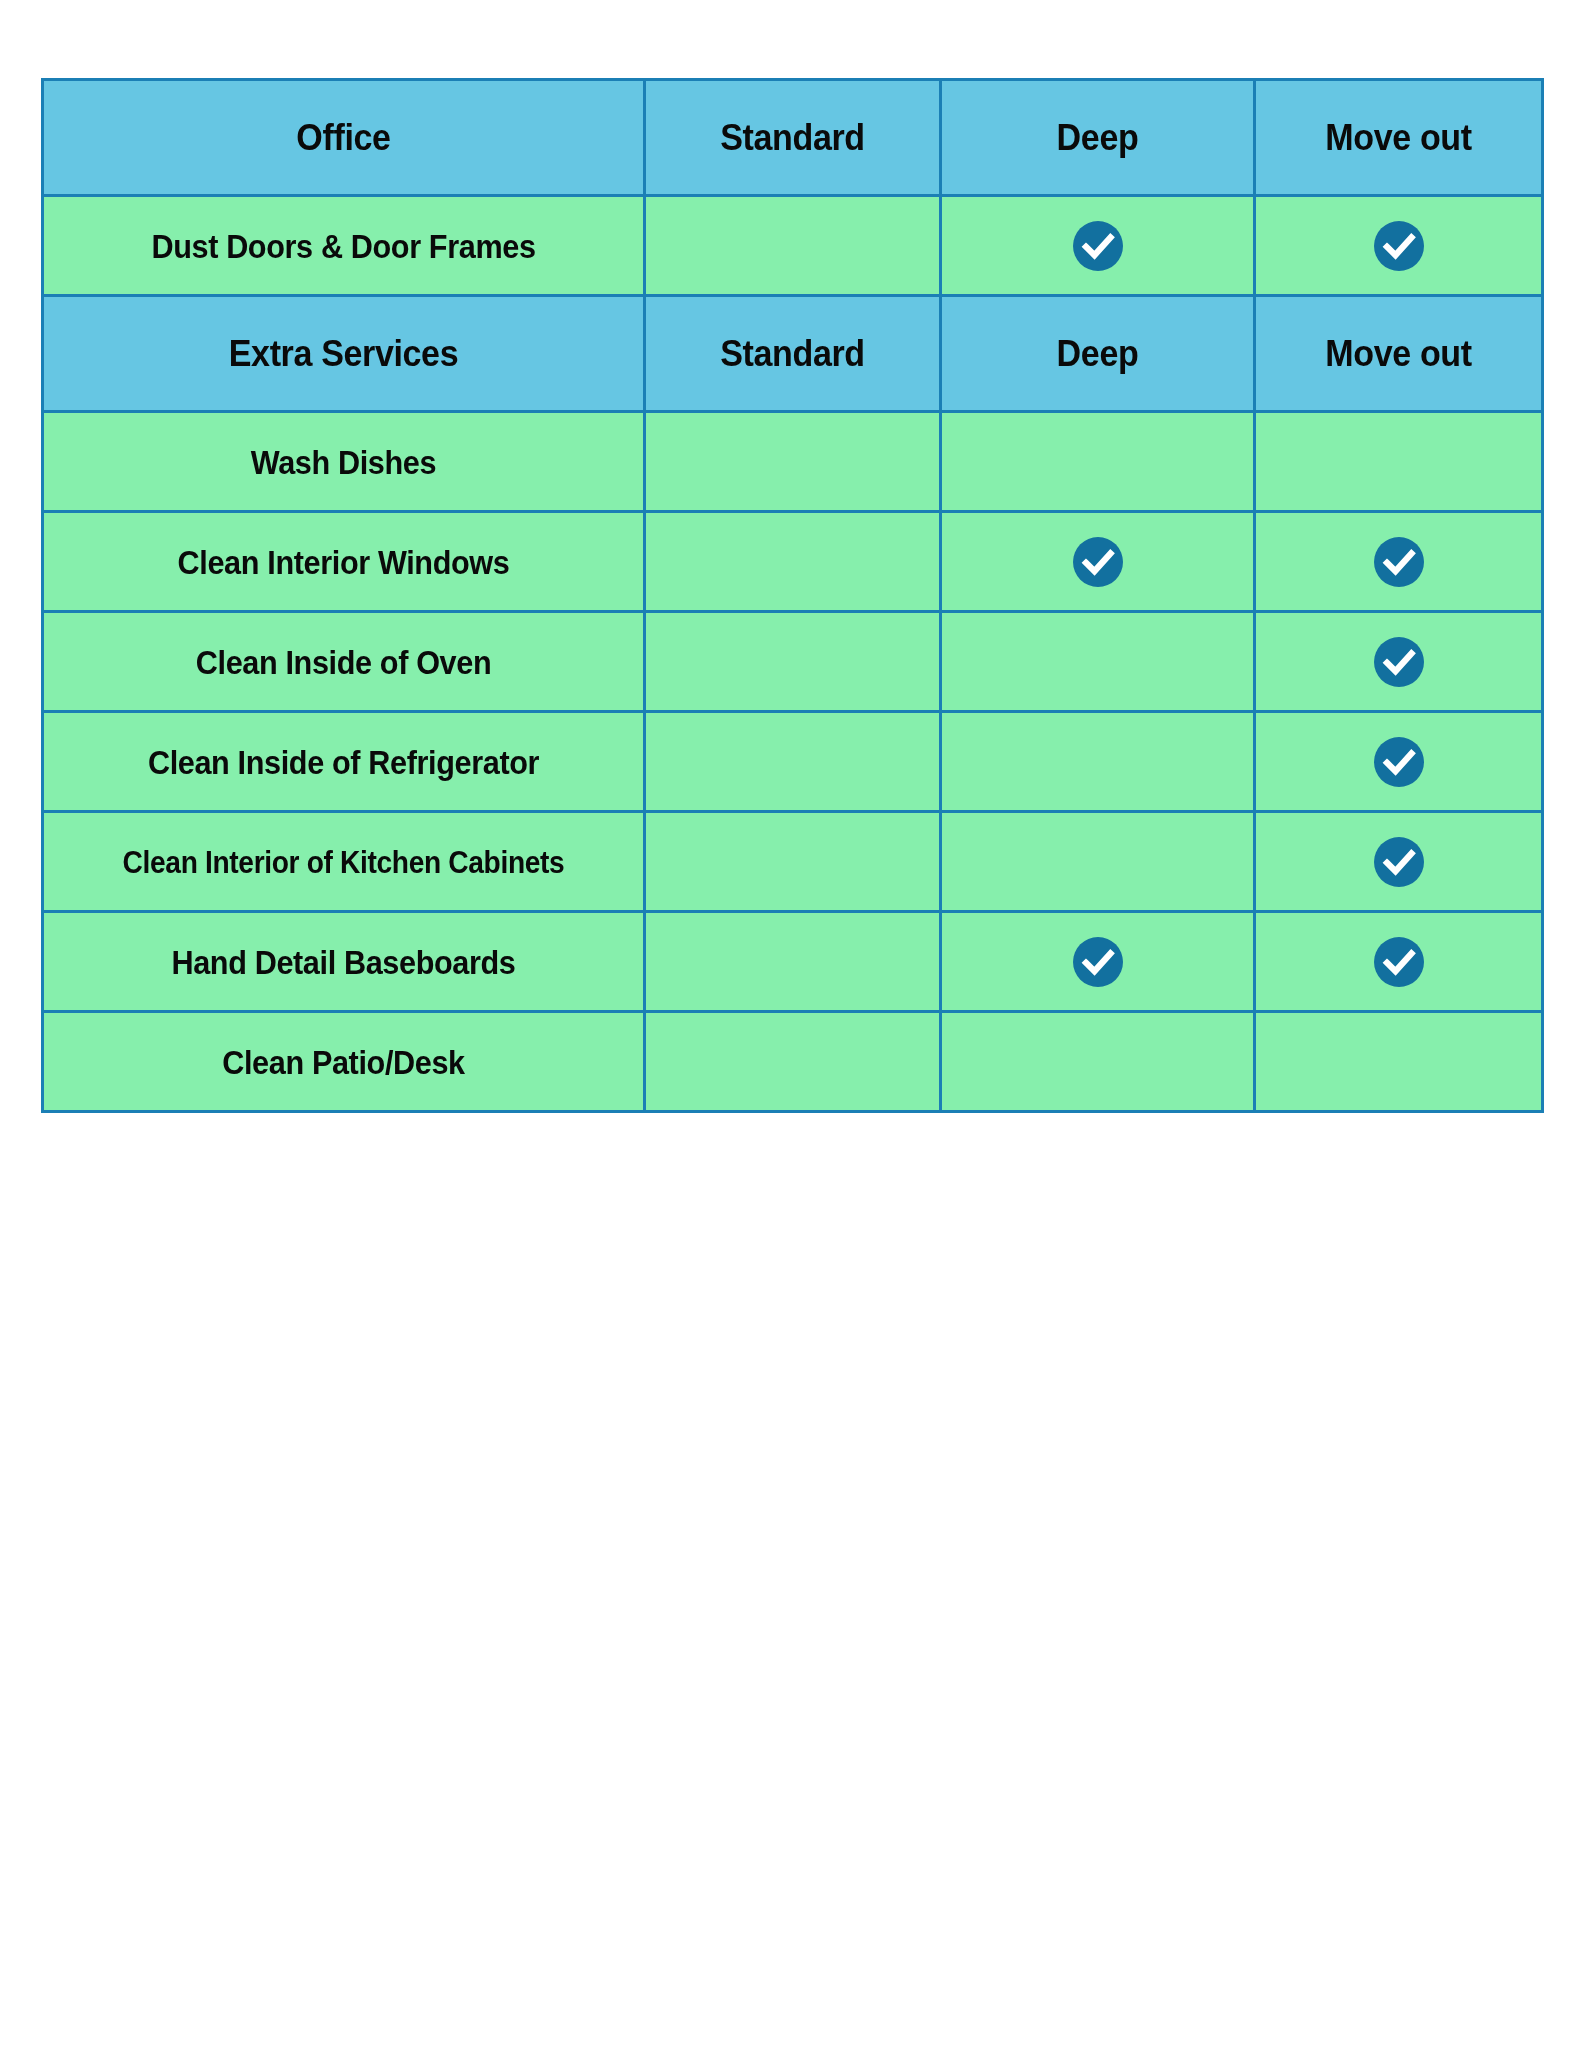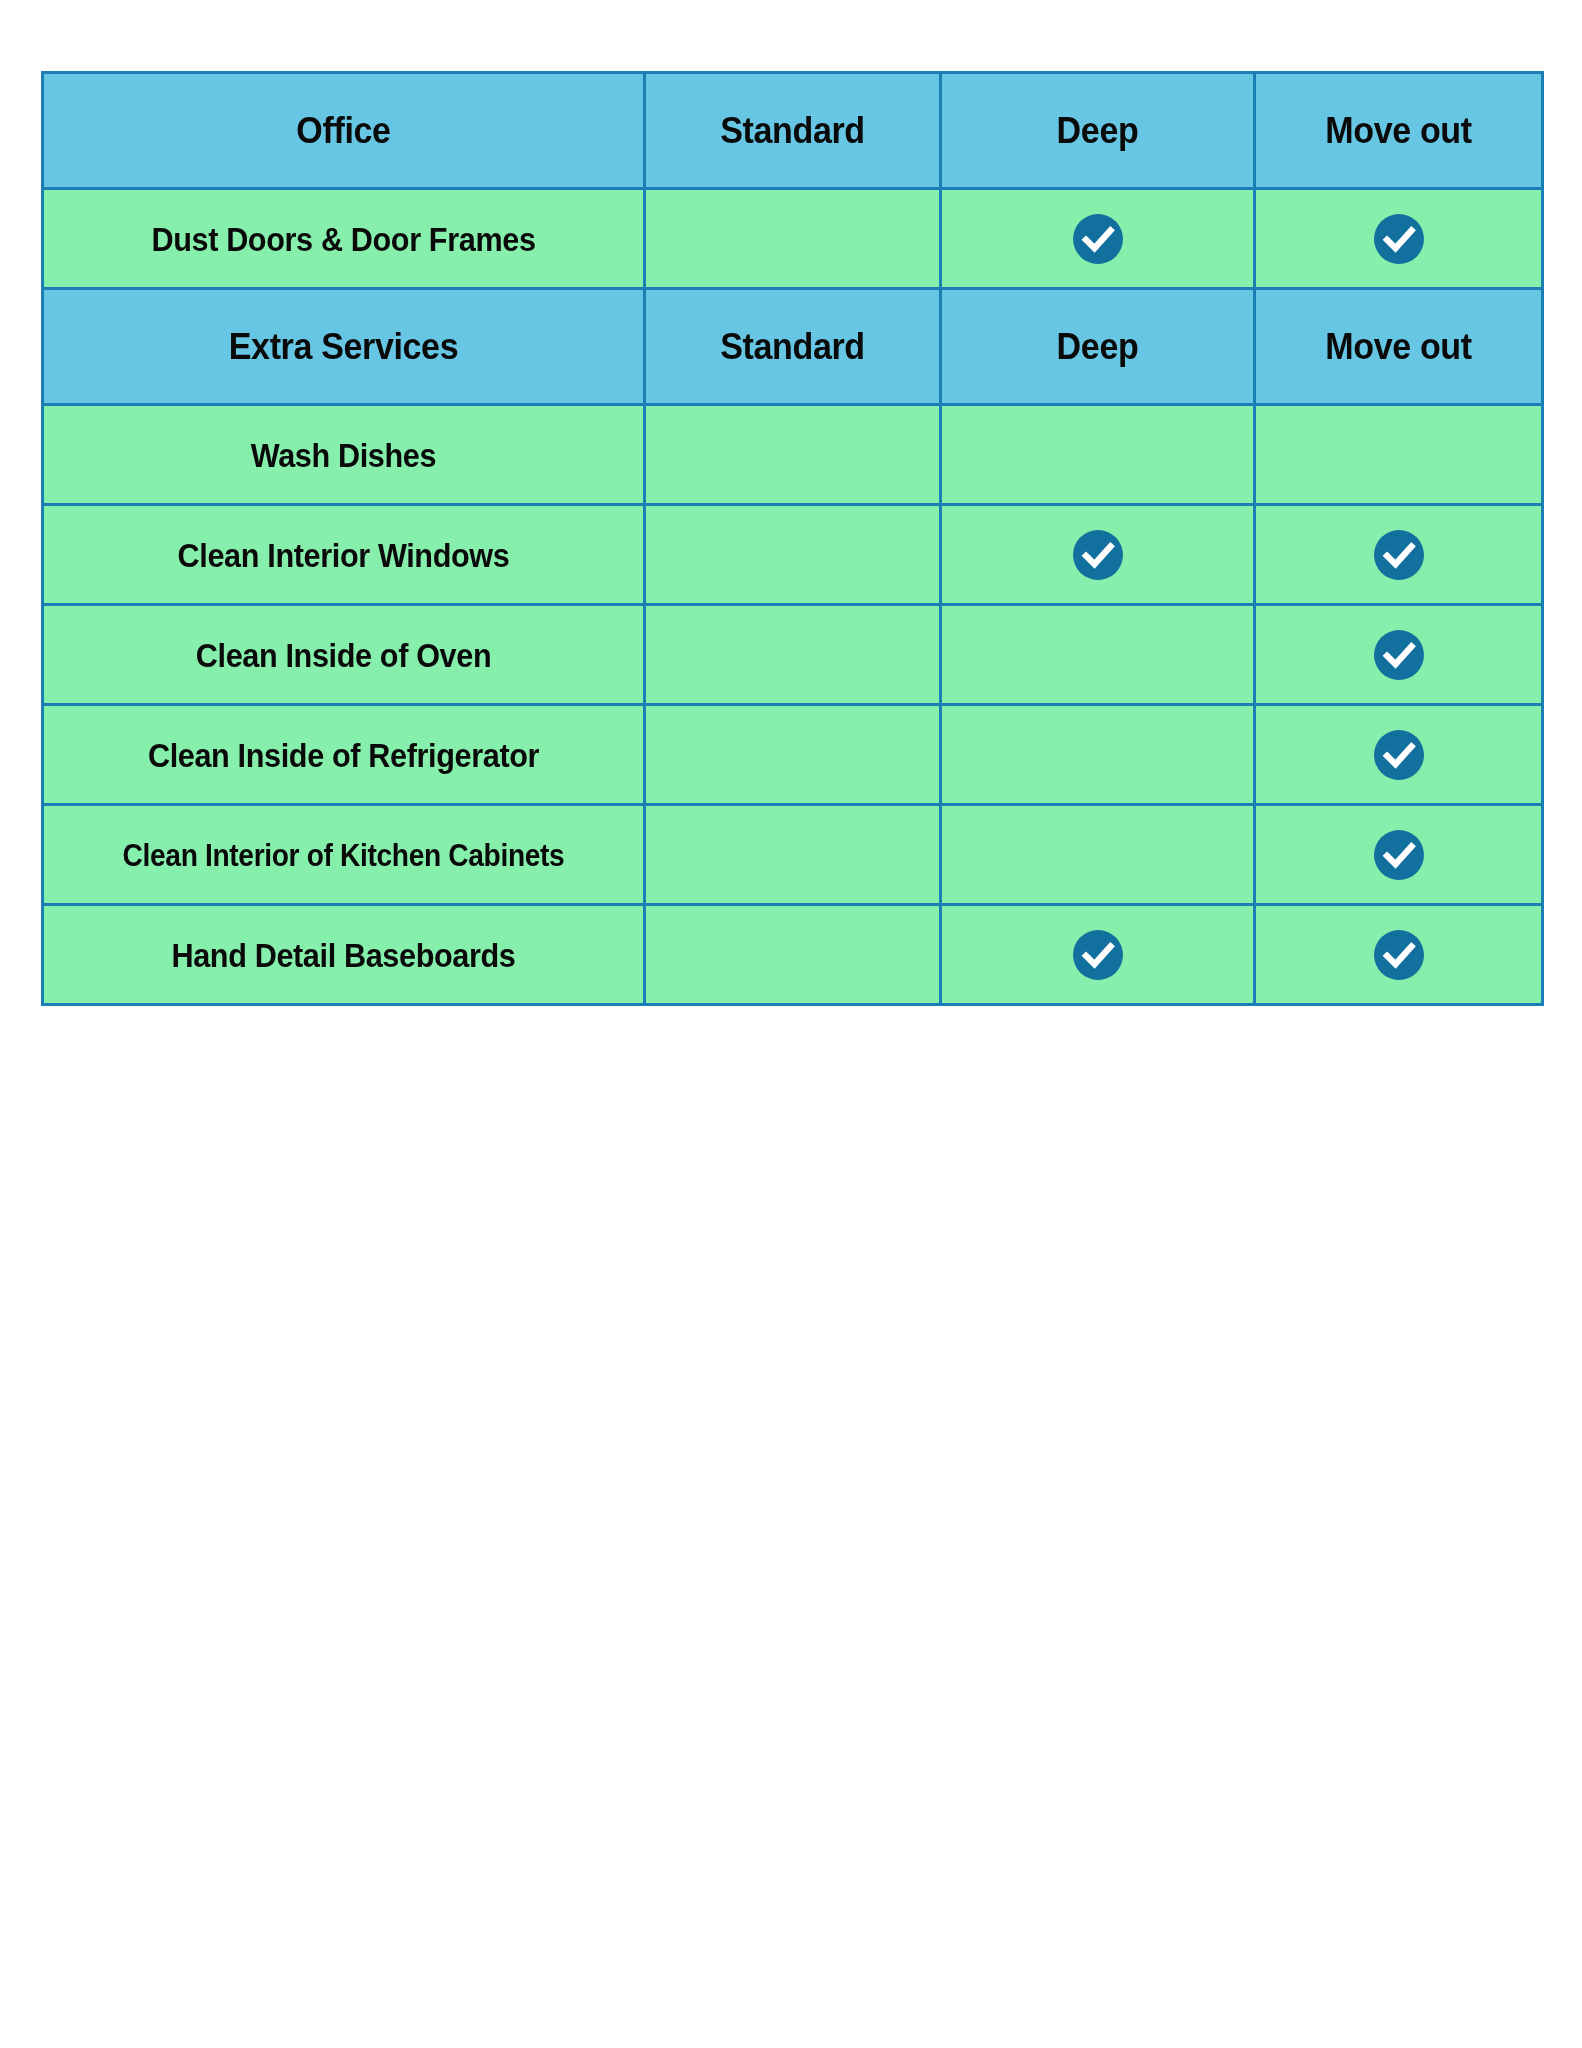--- a/index.html
+++ b/index.html
@@ -18,21 +18,21 @@
     position: relative;
     width: 1582px;
     height: 2048px;
     background: #ffffff;
     overflow: hidden;
   }
 
   .table-wrap {
     position: absolute;
     left: 41px;
-    top: 71px;
+    top: 78px;
     width: 1500px;
   }
 
   table.svc-table {
     border-collapse: collapse;
     table-layout: fixed;
     width: 1500px;
     background: #ffffff;
   }
 
@@ -299,17 +299,31 @@
               <div class="cell-inner">
                 <span class="check">
                   <svg viewBox="0 0 52 52" xmlns="http://www.w3.org/2000/svg">
                     <circle cx="26" cy="26" r="25" fill="#12709F"></circle>
                     <path d="M14 26.8 L22.5 35.2 L38.5 17.5" fill="none" stroke="#FFFFFF" stroke-width="6.2" stroke-linecap="square" stroke-linejoin="miter"></path>
                   </svg>
                 </span>
               </div>
             </td>
           </tr>
+          <tr>
+            <td>
+              <span class="row-label">Clean Patio/Desk</span>
+            </td>
+            <td>
+              <div class="cell-inner"></div>
+            </td>
+            <td>
+              <div class="cell-inner"></div>
+            </td>
+            <td>
+              <div class="cell-inner"></div>
+            </td>
+          </tr>
         </tbody>
     </table>
   </div>
 
 </div>
 
 </body></html>

